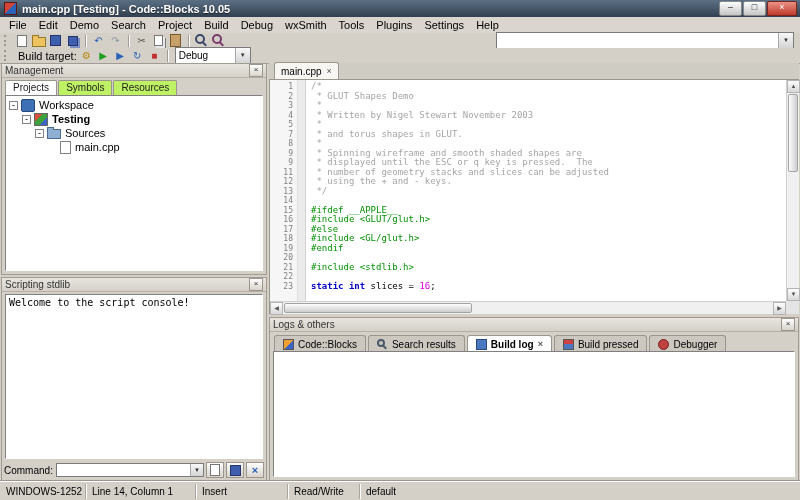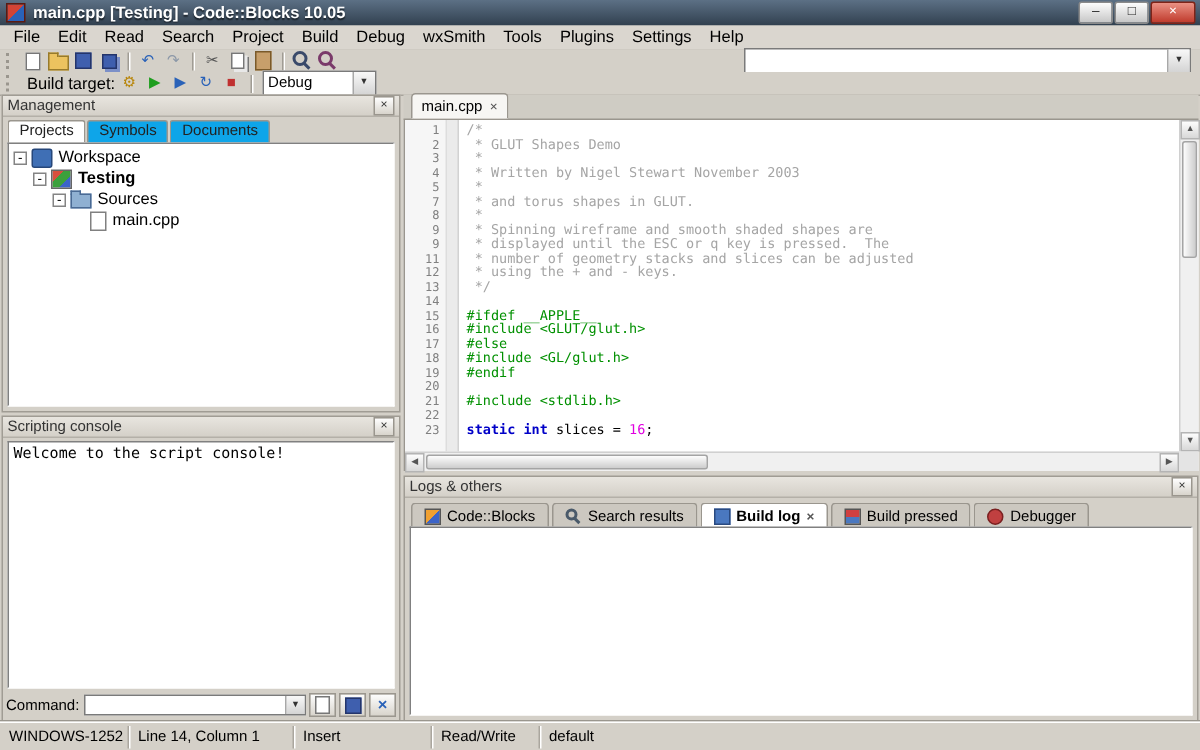--- a/index.html
+++ b/index.html
@@ -44,21 +44,21 @@
   .combo.bt{width:74px;margin-left:2px;}
   .tblabel{font-size:11px;margin-left:4px;}
 
   
   .panel{position:absolute;background:#d4d0c8;border:1px solid #a09c94;box-sizing:border-box;}
   .mgmt{left:1px;top:63px;width:266px;height:212px;}
   .scripting{left:1px;top:277px;width:266px;height:204px;}
   .phead{height:13px;display:flex;align-items:center;font-size:10px;color:#333;padding:0 3px;border-bottom:1px solid #b4b0a8;background:linear-gradient(#e8e5df,#d4d0c8);}
   .phead .px{margin-left:auto;width:12px;height:11px;background:linear-gradient(#fff,#d8d4cc);border:1px solid #9a968e;font-size:8px;line-height:9px;text-align:center;color:#333;}
   .ptabs{display:flex;gap:1px;padding:2px 3px 0;height:15px;}
-  .ptab{padding:1px 7px;font-size:10px;background:#0ea5e9;border:1px solid #9a968e;border-bottom:none;border-radius:2px 2px 0 0;color:#222;}
+  .ptab{padding:1px 7px;font-size:10px;background:#bef264;border:1px solid #9a968e;border-bottom:none;border-radius:2px 2px 0 0;color:#222;}
   .ptab.active{background:#fff;}
   .tree{position:absolute;left:3px;right:3px;top:31px;bottom:3px;background:#fff;border:1px solid;border-color:#808080 #fff #fff #808080;overflow:hidden;padding-top:2px;}
   .trow{height:14px;display:flex;align-items:center;font-size:11px;white-space:nowrap;}
   .expander{width:9px;height:9px;box-sizing:border-box;border:1px solid #848484;background:#fff;font-size:9px;line-height:6px;text-align:center;margin-right:3px;flex:none;}
   .ticon{width:12px;height:11px;margin-right:4px;flex:none;}
   .ticon.workspace{background:#3f6fb5;border:1px solid #26477a;border-radius:2px;}
   .ticon.project{background:linear-gradient(135deg,#d8503c 33%,#3ca03c 33% 66%,#3c64c8 66%);border:1px solid #666;}
   .ticon.folder{width:12px;height:8px;background:#8fb0d2;border:1px solid #4a6a94;position:relative;margin-top:2px;}
   .ticon.folder::before{content:"";position:absolute;top:-3px;left:-1px;width:5px;height:2px;background:#8fb0d2;border:1px solid #4a6a94;border-bottom:none;}
   .ticon.file{width:9px;height:11px;background:#fff;border:1px solid #808080;}
@@ -132,21 +132,21 @@
     <div class="winbtns">
       <span class="winbtn">–</span>
       <span class="winbtn">□</span>
       <span class="winbtn close">×</span>
     </div>
   </div>
 
   <div class="menubar">
       <span class="menu-item">File</span>
       <span class="menu-item">Edit</span>
-      <span class="menu-item">Read</span>
+      <span class="menu-item">Demo</span>
       <span class="menu-item">Search</span>
       <span class="menu-item">Project</span>
       <span class="menu-item">Build</span>
       <span class="menu-item">Debug</span>
       <span class="menu-item">wxSmith</span>
       <span class="menu-item">Tools</span>
       <span class="menu-item">Plugins</span>
       <span class="menu-item">Settings</span>
       <span class="menu-item">Help</span>
     </div>
@@ -221,21 +221,21 @@
   </div>
 
   <div class="panel mgmt">
     <div class="phead">
       <span>Management</span>
       <span class="px">×</span>
     </div>
     <div class="ptabs">
       <span class="ptab active">Projects</span>
       <span class="ptab">Symbols</span>
-      <span class="ptab">Documents</span>
+      <span class="ptab">Resources</span>
     </div>
     <div class="tree">
         <div class="trow" style="padding-left: 3px;">
           <span class="expander">-</span>
           <span class="ticon workspace"></span>
           <span class="tlabel">Workspace</span>
         </div>
         <div class="trow" style="padding-left: 16px;">
           <span class="expander">-</span>
           <span class="ticon project"></span>
@@ -249,21 +249,21 @@
         <div class="trow" style="padding-left: 42px;">
           <span style="width: 12px; flex: 0 0 auto;"></span>
           <span class="ticon file"></span>
           <span class="tlabel">main.cpp</span>
         </div>
       </div>
   </div>
 
   <div class="panel scripting">
     <div class="phead">
-      <span>Scripting console</span>
+      <span>Scripting stdlib</span>
       <span class="px">×</span>
     </div>
     <div class="consolebox">
       <span>Welcome to the script console!</span>
     </div>
     <div class="cmdrow">
       <span class="cmdlabel">Command:</span>
       <span class="cmdinput">
         <span class="combo-btn">▼</span>
       </span>

